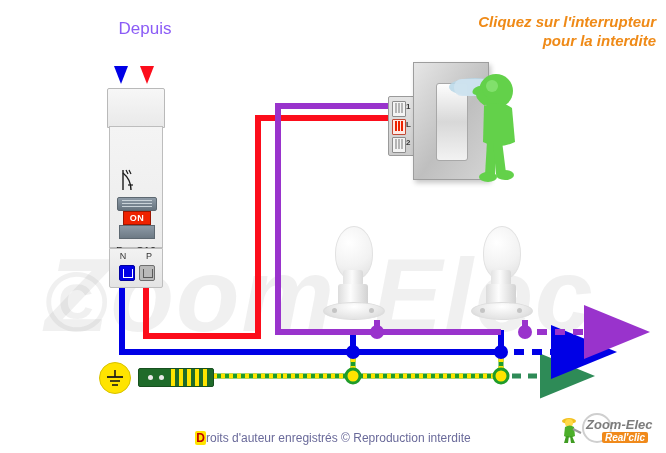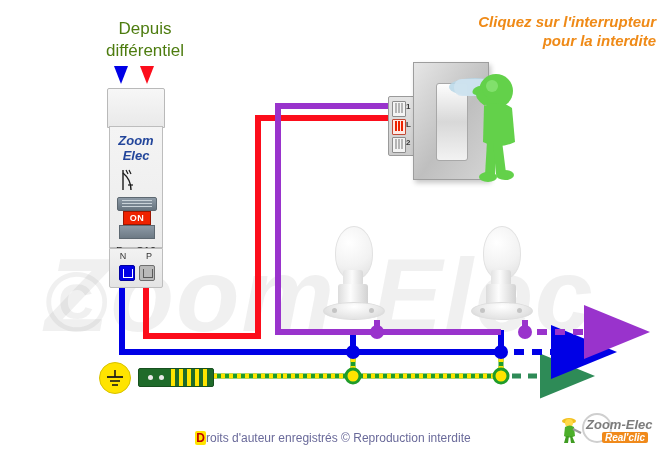--- a/index.html
+++ b/index.html
@@ -10,21 +10,21 @@
     font-family:"Liberation Sans", sans-serif;
     overflow:hidden;
     position:relative;
   }
   #stage{position:absolute;left:0;top:0;width:666px;height:453px;}
   #svgroot{position:absolute;left:0;top:0;width:666px;height:453px;}
 
   
   .src-label{
     position:absolute;left:85px;top:18px;width:120px;
-    text-align:center;color:#4d7c0f;font-size:17px;line-height:22px;
+    text-align:center;color:#8b5cf6;font-size:17px;line-height:22px;
   }
   .cta{
     position:absolute;left:430px;top:12px;width:226px;
     text-align:right;color:#ef8a17;font-size:15px;line-height:19px;
     font-weight:bold;font-style:italic;
   }
   .footer{
     position:absolute;left:0;top:431px;width:666px;text-align:center;
     font-size:12px;color:#6a6a9a;
   }
@@ -261,35 +261,30 @@
       <circle cx="501" cy="352" r="7" fill="#0000e6"></circle>
       <circle cx="377" cy="332" r="7" fill="#9933cc"></circle>
       <circle cx="525" cy="332" r="7" fill="#9933cc"></circle>
       <circle cx="353" cy="376" r="7" fill="#ffe400" stroke="#1f9c2a" stroke-width="3"></circle>
       <circle cx="501" cy="376" r="7" fill="#ffe400" stroke="#1f9c2a" stroke-width="3"></circle>
     </g>
   </svg>
 
   <div class="src-label">
     <div>Depuis</div>
-    <div>différentiel</div>
   </div>
 
   <div class="cta">
     <div>Cliquez sur l'interrupteur</div>
     <div>pour la interdite</div>
   </div>
 
   <div class="breaker">
     <div class="brk-top"></div>
     <div class="brk-body">
-      <div class="brk-brand">
-        <div>Zoom</div>
-        <div>Elec</div>
-      </div>
       <svg class="brk-sym" viewBox="0 0 26 26">
         <path d="M5,3 L5,23" stroke="#1a1a1a" stroke-width="1.4" fill="none"></path>
         <path d="M5,6 C10,10 13,16 13,23" stroke="#1a1a1a" stroke-width="1.4" fill="none"></path>
         <path d="M8,3 L10,7 M11,3 L13,7" stroke="#1a1a1a" stroke-width="1.2"></path>
         <path d="M10,18 L15,18" stroke="#1a1a1a" stroke-width="1.2"></path>
       </svg>
       <div class="brk-lever">
           <i></i>
           <i></i>
           <i></i>

